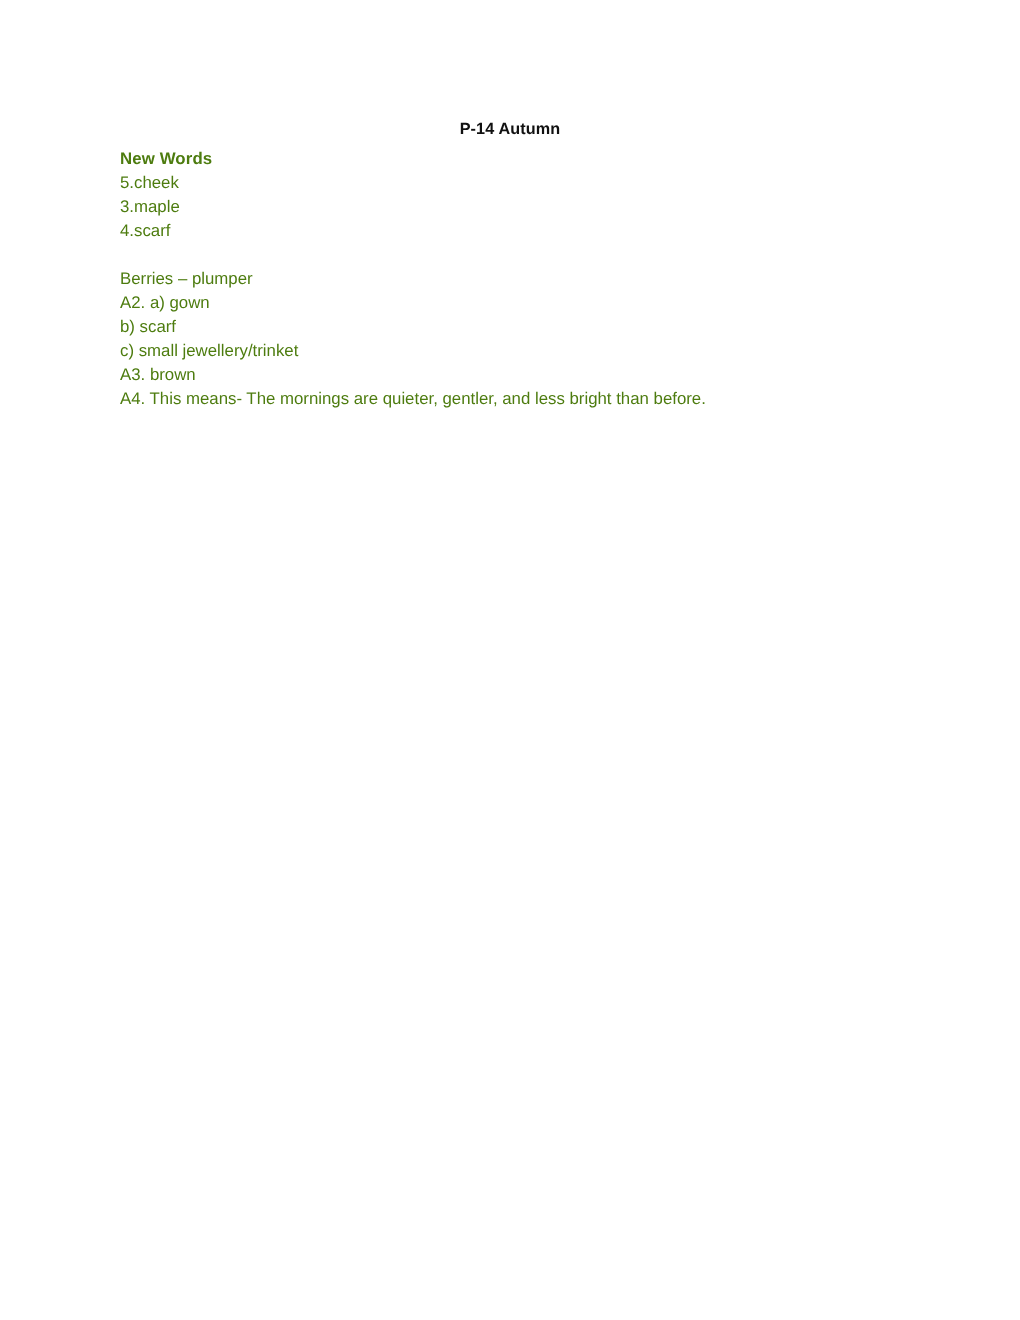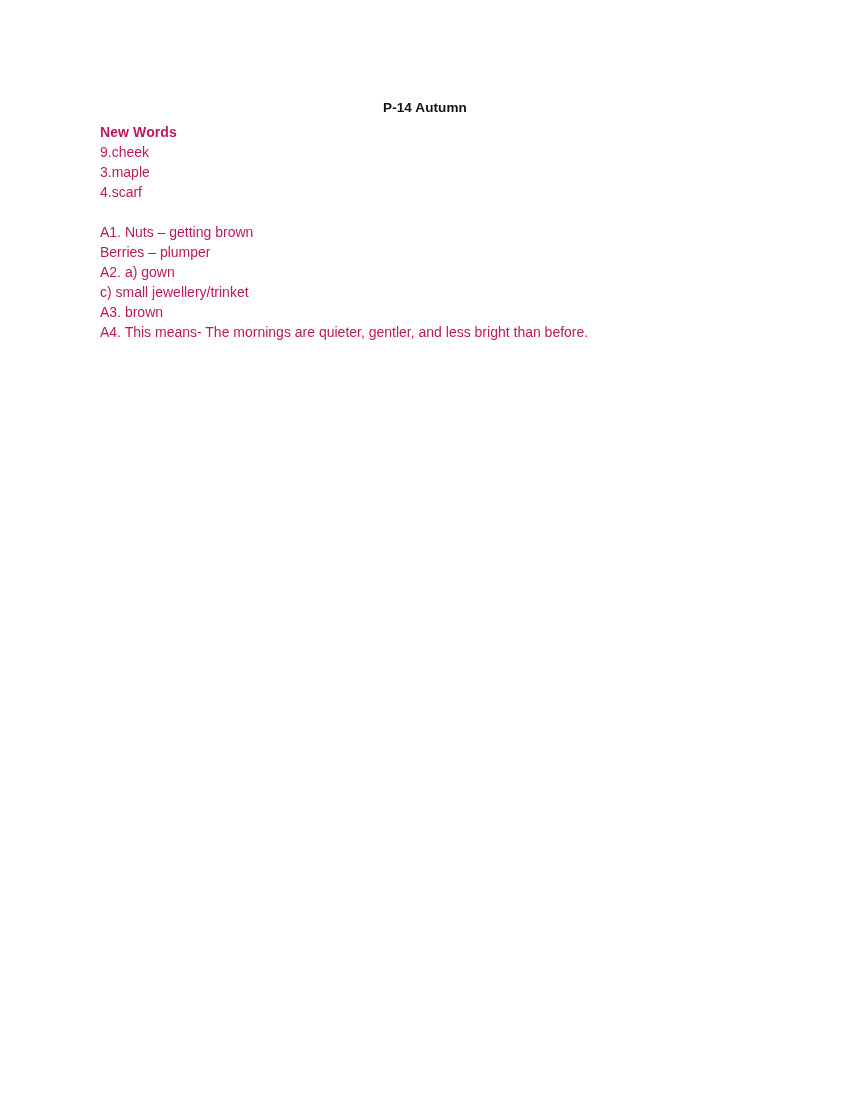--- a/index.html
+++ b/index.html
@@ -35,21 +35,21 @@
   .body-block {
     position: absolute;
     left: 100px;
     top: 122px;
     width: 660px;
   }
   .line {
     font-size: 14px;
     line-height: 20px;
     white-space: pre;
-    color: #be185d;
+    color: #4d7c0f;
   }
   .line.bold {
     font-weight: bold;
     letter-spacing: 0.1px;
   }
   .section-gap {
     height: 20px;
   }
 </style>
 </head>
@@ -57,34 +57,34 @@
 
 <div class="page">
 
   <div class="doc-title">P-14 Autumn</div>
 
   <div class="body-block">
 
     <div class="line bold">New Words</div>
 
 
-    <div class="line">9.cheek</div>
+    <div class="line">5.cheek</div>
 
     <div class="line">3.maple</div>
 
     <div class="line">4.scarf</div>
 
     <div class="section-gap"></div>
 
-    <div class="line">A1. Nuts – getting brown</div>
 
     <div class="line">Berries – plumper</div>
 
     <div class="line">A2. a) gown</div>
 
+    <div class="line">b) scarf</div>
 
     <div class="line">c) small jewellery/trinket</div>
 
     <div class="line">A3. brown</div>
 
     <div class="line">A4. This means- The mornings are quieter, gentler, and less bright than before.</div>
 
 
   </div>
 </div>

